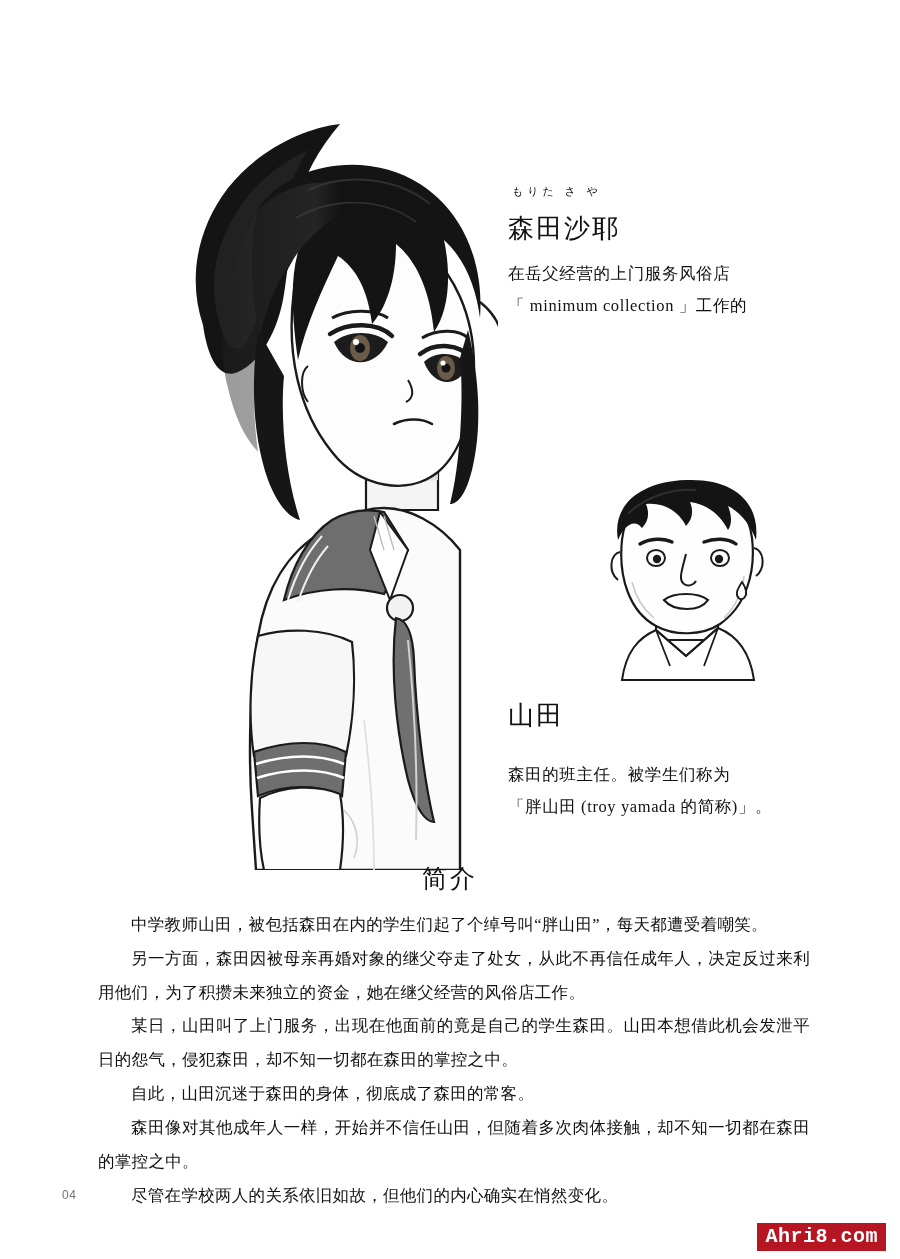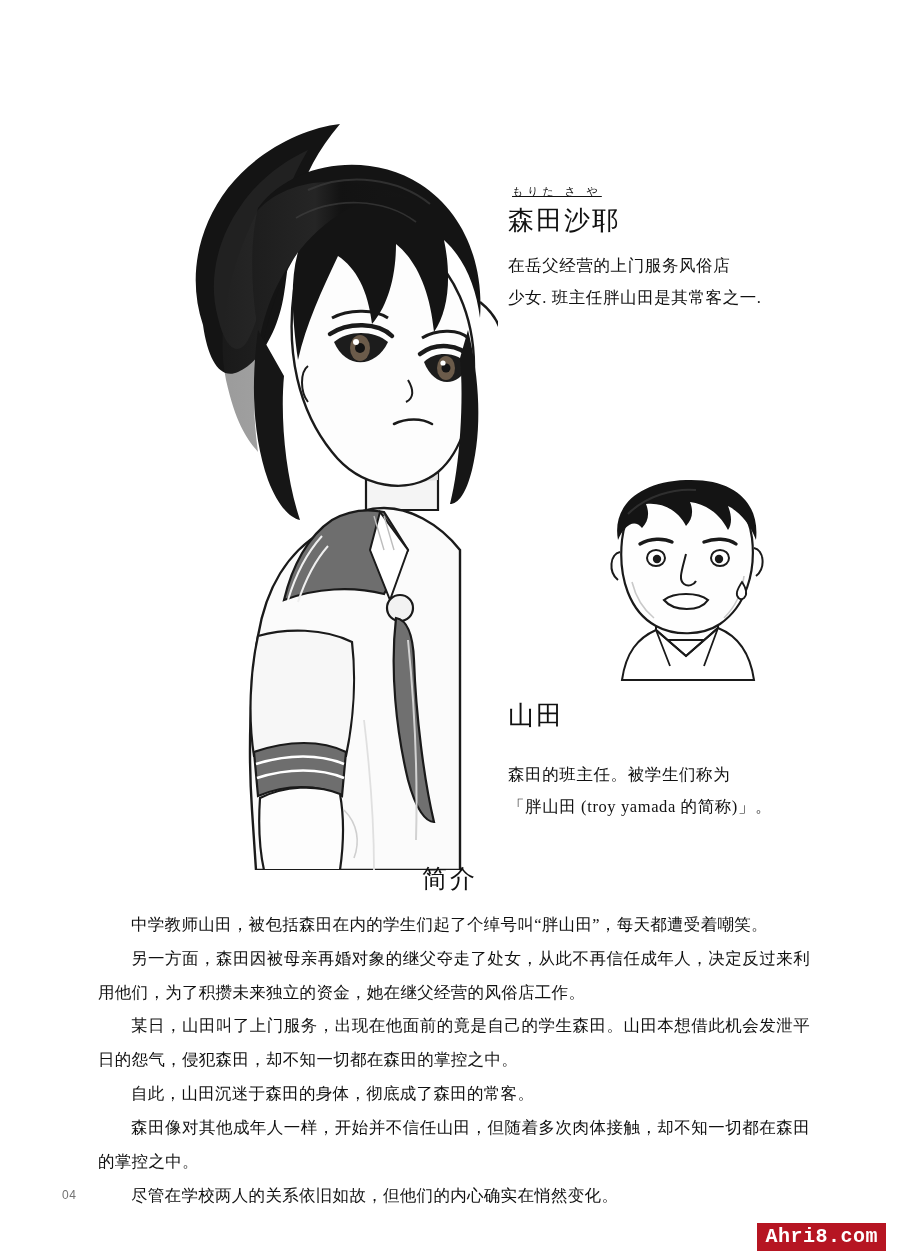--- a/index.html
+++ b/index.html
@@ -31,23 +31,22 @@
     position: absolute;
     left: 508px;
     top: 185px;
     width: 330px;
   }
   .furigana {
     font-size: 11px;
     letter-spacing: 4px;
     color: #111;
     margin-left: 4px;
-    margin-bottom: 8px;
+    margin-bottom: 16px;
     line-height: 1.1;
-    text-decoration: underline;
   }
   .char-name {
     font-size: 26px;
     letter-spacing: 2px;
     line-height: 1.2;
     margin: 0 0 14px 0;
     font-family: "Liberation Serif", serif;
   }
   .char-desc {
     font-size: 16.5px;
@@ -235,21 +234,21 @@
     <path d="M256,640 C262,690 266,740 266,790" fill="none" stroke="#e0e0e0" stroke-width="1.8"></path>
     <path d="M236,730 C250,744 252,762 246,778" fill="none" stroke="#cfcfcf" stroke-width="1.6"></path>
   </svg>
 </div>
 
 <div class="girl-text">
   <div class="furigana">もりた さ や</div>
   <div class="char-name">森田沙耶</div>
   <div class="char-desc">
     <div>在岳父经营的上门服务风俗店</div>
-    <div>少女. 班主任胖山田是其常客之一.</div>
+    <div>「 minimum collection 」工作的</div>
   </div>
 </div>
 
 <div class="teacher-wrap">
   <svg width="210" height="215" viewBox="0 0 210 215" xmlns="http://www.w3.org/2000/svg">
 
     <path d="M74,130 L74,170 L136,170 L136,128 Z" fill="#fdfdfd" stroke="#1a1a1a" stroke-width="2"></path>
 
     <path d="M40,210 C44,182 56,168 74,160 L104,186 L136,158
              C156,166 168,182 172,210 Z" fill="#ffffff" stroke="#1a1a1a" stroke-width="2"></path>

